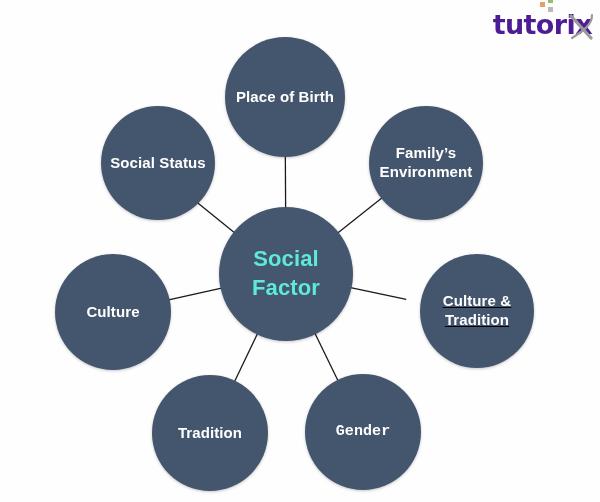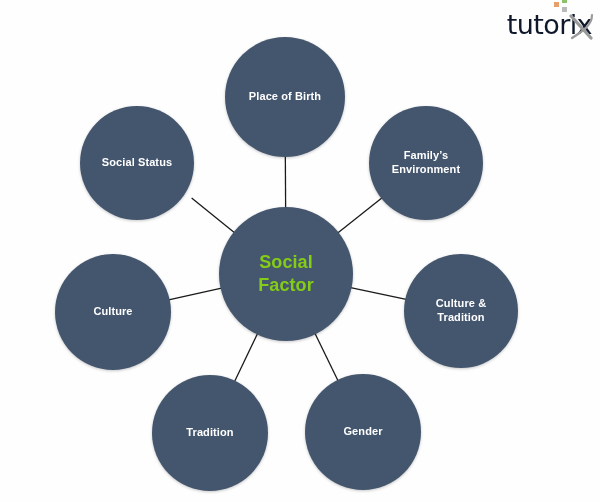--- a/index.html
+++ b/index.html
@@ -31,51 +31,51 @@
     box-shadow: 0 1px 3px rgba(0,0,0,0.22);
     display: flex;
     align-items: center;
     justify-content: center;
     text-align: center;
     box-sizing: border-box;
   }
   .node .label {
     color: #ffffff;
     font-weight: bold;
-    font-size: 11px;
+    font-size: 15px;
     line-height: 1.25;
     letter-spacing: 0.1px;
     padding: 0 8px;
     white-space: pre-line;
   }
   .node.center {
     background: #45576f;
   }
   .node.center .label {
-    color: #84cc16;
-    font-size: 18px;
+    color: #5eead4;
+    font-size: 22px;
     line-height: 1.3;
     font-weight: bold;
   }
 
   
   #logo {
     position: absolute;
     right: 8px;
     top: 2px;
     height: 36px;
     display: flex;
     align-items: flex-end;
     user-select: none;
   }
   #logo .wordmark {
     font-family: "DejaVu Sans", sans-serif;
     font-size: 27px;
-    font-weight: normal;
-    color: #0f172a;
+    font-weight: bold;
+    color: #4c1d95;
     letter-spacing: -0.6px;
     line-height: 1;
     position: relative;
   }
   #logo .sq {
     position: absolute;
     width: 5px;
     height: 5px;
   }
   #logo .sq.a { background: #e8a06a; left: 47px; top: -9px; }
@@ -109,34 +109,34 @@
         <div class="label">Social
 Factor</div>
       </div>
       <div class="node" style="left: 225px; top: 37px; width: 120px; height: 120px;">
         <div class="label">Place of Birth</div>
       </div>
       <div class="node" style="left: 369px; top: 106px; width: 114px; height: 114px; text-align: center;">
         <div class="label">Family’s
 Environment</div>
       </div>
-      <div class="node" style="left: 404px; top: 254px; width: 114px; height: 114px;">
+      <div class="node" style="left: 420px; top: 254px; width: 114px; height: 114px; text-decoration: underline;">
         <div class="label">Culture &amp;
 Tradition</div>
       </div>
-      <div class="node" style="left: 305px; top: 374px; width: 116px; height: 116px;">
+      <div class="node" style="left: 305px; top: 374px; width: 116px; height: 116px; font-family: Liberation Mono, monospace;">
         <div class="label">Gender</div>
       </div>
       <div class="node" style="left: 152px; top: 375px; width: 116px; height: 116px;">
         <div class="label">Tradition</div>
       </div>
       <div class="node" style="left: 55px; top: 254px; width: 116px; height: 116px;">
         <div class="label">Culture</div>
       </div>
-      <div class="node" style="left: 80px; top: 106px; width: 114px; height: 114px;">
+      <div class="node" style="left: 101px; top: 106px; width: 114px; height: 114px;">
         <div class="label">Social Status</div>
       </div>
     </div>
 
   <div id="logo">
     <div class="wordmark">
       <span>tutorix</span>
       <span class="sq a"></span>
       <span class="sq b"></span>
       <span class="sq c"></span>

